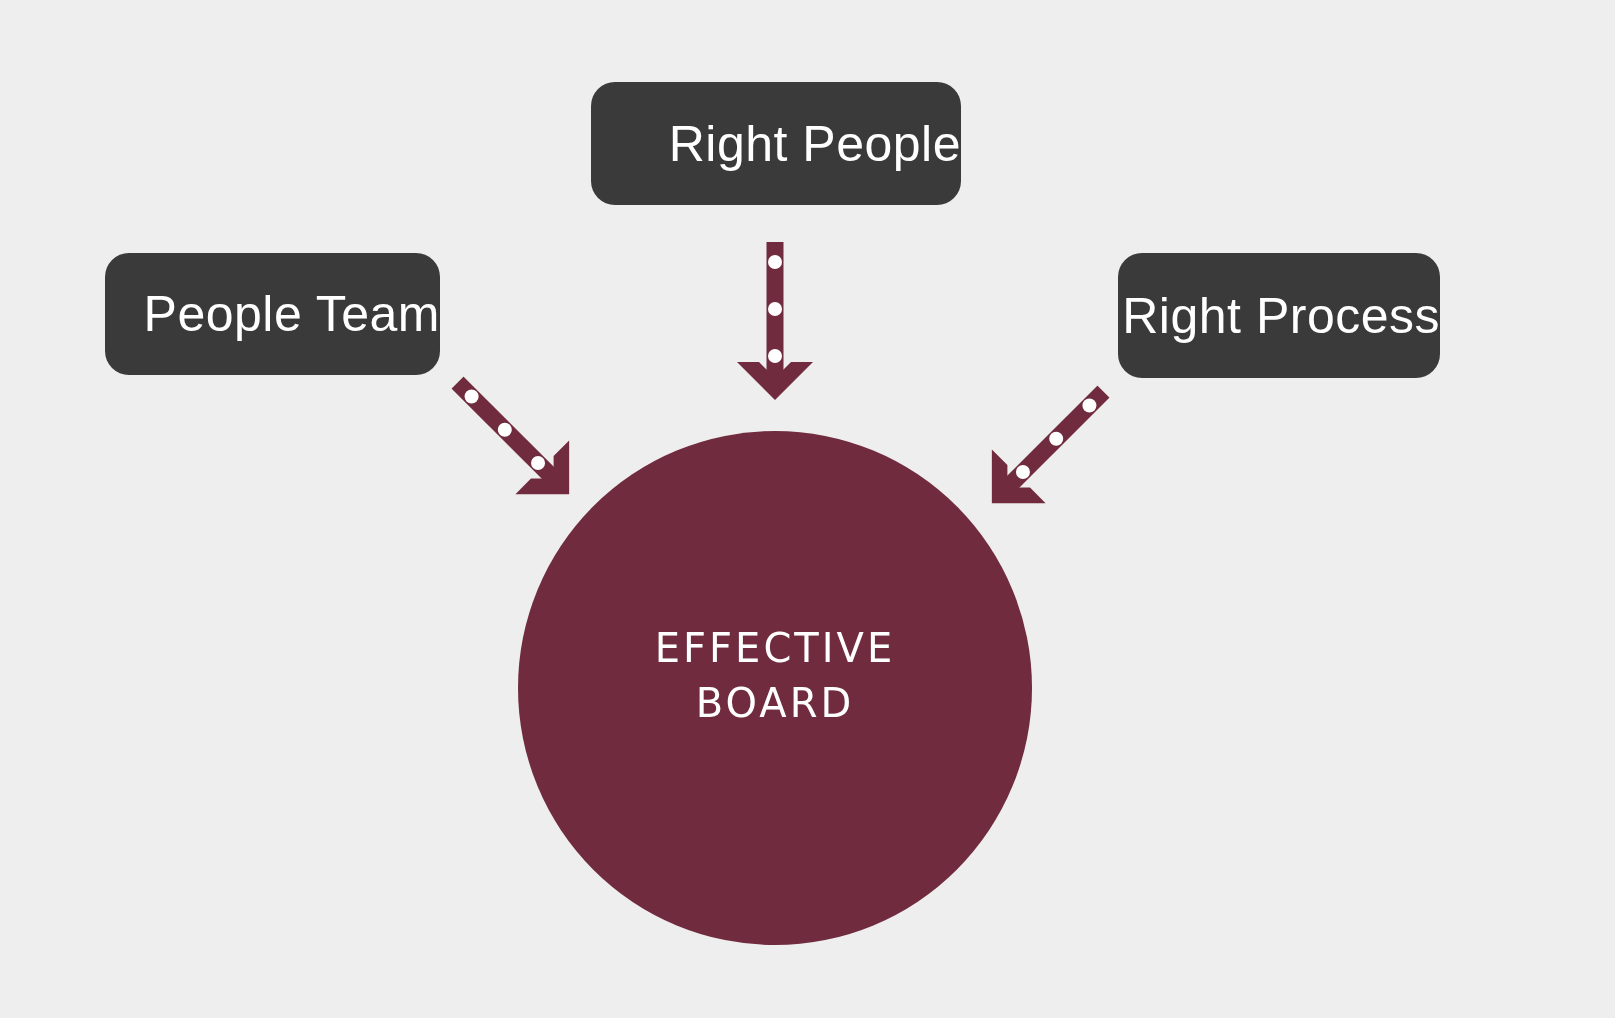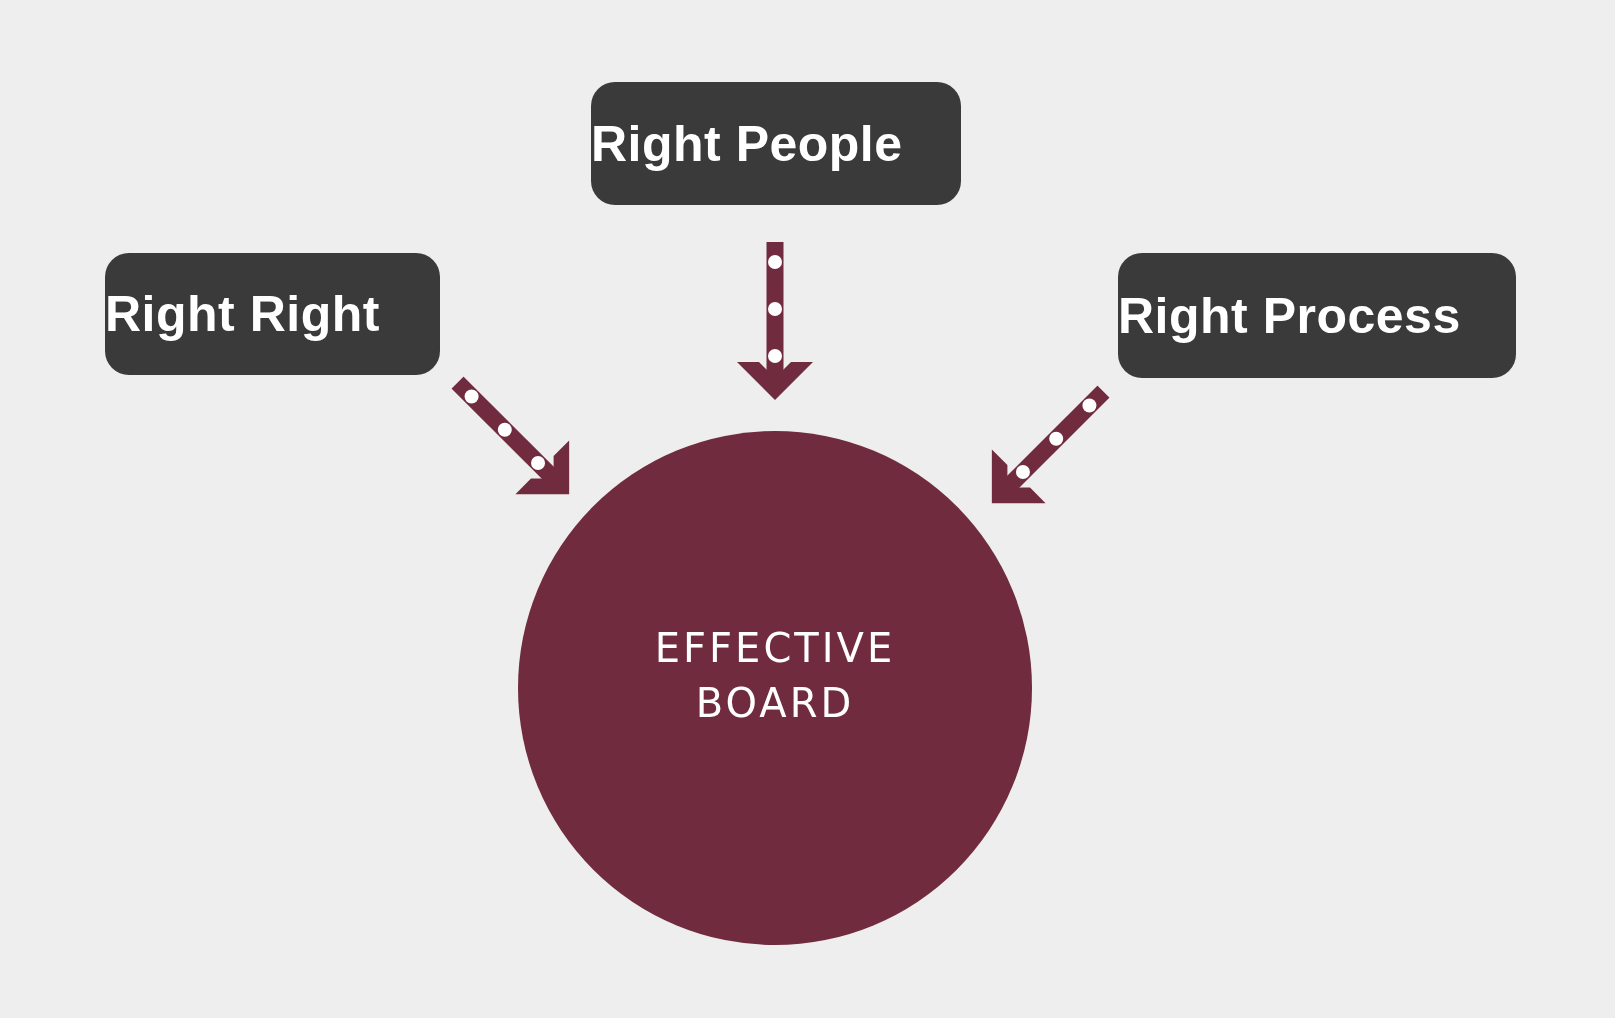--- a/index.html
+++ b/index.html
@@ -18,28 +18,28 @@
     overflow: hidden;
     font-family: "Liberation Sans", sans-serif;
   }
   .node-box {
     position: absolute;
     background: var(--node-box);
     color: var(--label-text);
     border-radius: 24px;
     display: flex;
     align-items: center;
-    justify-content: flex-start;
-    font-weight: 700;
+    justify-content: flex-end;
+    font-weight: 400;
     font-size: 50px;
     letter-spacing: 0.5px;
   }
   .box-team    { left: 105px;  top: 253px; width: 335px; height: 122px; }
   .box-people  { left: 591px;  top: 82px;  width: 370px; height: 123px; }
-  .box-process { left: 1118px; top: 253px; width: 398px; height: 125px; }
+  .box-process { left: 1118px; top: 253px; width: 322px; height: 125px; }
 
   .board-circle {
     position: absolute;
     left: 518px; top: 431px;
     width: 514px; height: 514px;
     border-radius: 50%;
     background: var(--accent-maroon);
     display: flex;
     align-items: center;
     justify-content: center;
@@ -63,21 +63,21 @@
   .arrow-center { left: 735px;  top: 242px; }
   .arrow-left   { left: 474px;  top: 359px; transform: rotate(-45deg); }
   .arrow-right  { left: 1007px; top: 368px; transform: rotate(45deg); }
 </style>
 </head>
 <body>
 
 <div class="stage">
 
   <div class="node-box box-team">
-    <span>Right Right</span>
+    <span>People Team</span>
   </div>
 
   <div class="node-box box-people">
     <span>Right People</span>
   </div>
 
   <div class="node-box box-process">
     <span>Right Process</span>
   </div>
 

